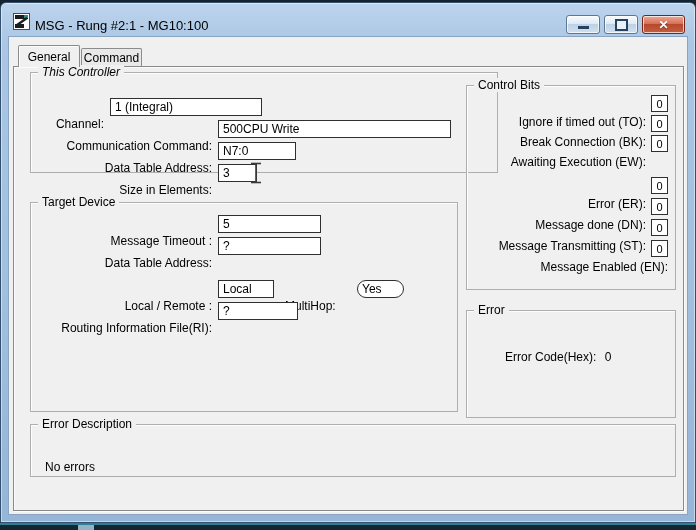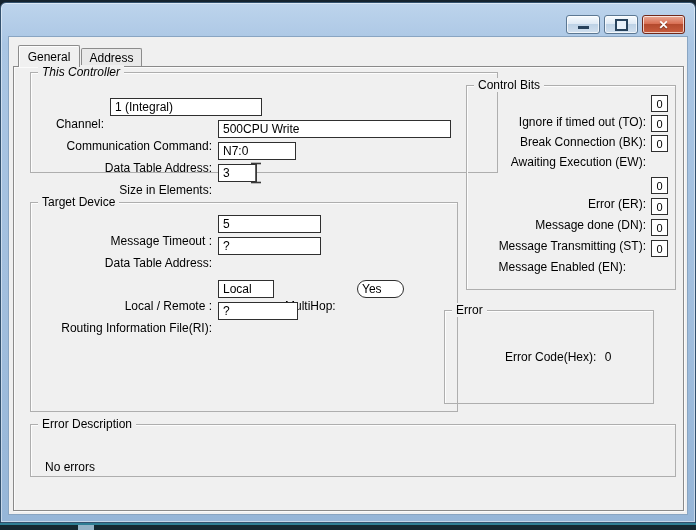--- a/index.html
+++ b/index.html
@@ -79,39 +79,49 @@
 
   
   .bottom-strip{left:0;top:523px;width:696px;height:7px;background:#142730;border-top:2px solid #2e7e94;}
   .bottom-tab{left:78px;top:525px;width:16px;height:5px;background:#93b2c6;}
 </style>
 </head>
 <body>
 
 <div class="abs window">
 
+  <div class="abs titlebar">
+    <svg class="abs" style="left:4px;top:2px" width="17" height="17" viewBox="0 0 17 17">
+      <rect x="0.5" y="0.5" width="16" height="16" fill="#fdfdfd" stroke="#4a4a4a"></rect>
+      <rect x="2" y="2" width="13" height="4" fill="#1c1c1c"></rect>
+      <rect x="11" y="2" width="4" height="3" fill="#2e8b8b"></rect>
+      <rect x="2" y="11" width="9" height="4" fill="#1c1c1c"></rect>
+      <line x1="14" y1="5" x2="4" y2="12" stroke="#1c1c1c" stroke-width="2.2"></line>
+    </svg>
+    <span class="title-text" style="margin-left:26px">MSG - Rung #2:1 - MG10:100</span>
+  </div>
 
   <div class="abs capbtn" style="left:565px;width:34px;">
     <div class="glyph-min"></div>
   </div>
   <div class="abs capbtn" style="left:603px;width:34px;">
     <div class="glyph-max"></div>
   </div>
   <div class="abs capbtn close" style="left:641px;width:43px;">
     <span class="glyph-close">✕</span>
   </div>
 </div>
 
 <div class="abs client"></div>
 
 <div class="abs tab active" style="left:18px;top:45px;width:62px;height:22px;">
   <span>General</span>
 </div>
 <div class="abs tab inactive" style="left:81px;top:48px;width:61px;height:19px;">
-  <span>Address</span>
+  <span>Command</span>
 </div>
 <div class="abs tab-panel"></div>
 
 <div class="abs group" style="left:30px;top:72px;width:468px;height:101px;font-style:italic;">
   <span class="legend">This Controller</span>
 </div>
 <div class="abs lbl" style="left:30px;top:99px;width:74px;">Channel:</div>
 <div class="abs field" style="left:110px;top:98px;width:152px;height:18px;">1 (Integral)</div>
 
 <div class="abs lbl" style="left:30px;top:121px;width:182px;">Communication Command:</div>
@@ -162,24 +172,24 @@
 
 <div class="abs lbl" style="left:470px;top:179px;width:176px;">Error (ER):</div>
 <div class="abs bitbox" style="left:651px;top:177px;width:17px;height:17px;">0</div>
 
 <div class="abs lbl" style="left:470px;top:200px;width:176px;">Message done (DN):</div>
 <div class="abs bitbox" style="left:651px;top:198px;width:17px;height:17px;">0</div>
 
 <div class="abs lbl" style="left:470px;top:221px;width:176px;">Message Transmitting (ST):</div>
 <div class="abs bitbox" style="left:651px;top:219px;width:17px;height:17px;">0</div>
 
-<div class="abs lbl" style="left:450px;top:242px;width:176px;">Message Enabled (EN):</div>
+<div class="abs lbl" style="left:492px;top:242px;width:176px;">Message Enabled (EN):</div>
 <div class="abs bitbox" style="left:651px;top:240px;width:17px;height:17px;">0</div>
 
-<div class="abs group" style="left:444px;top:310px;width:210px;height:94px;">
+<div class="abs group" style="left:466px;top:310px;width:210px;height:108px;">
   <span class="legend">Error</span>
 </div>
 <div class="abs lbl left" style="left:505px;top:332px;width:160px;">
   <span>Error Code(Hex):</span>
   <span style="margin-left:5px;">0</span>
 </div>
 
 <div class="abs group" style="left:30px;top:424px;width:646px;height:53px;">
   <span class="legend">Error Description</span>
 </div>

